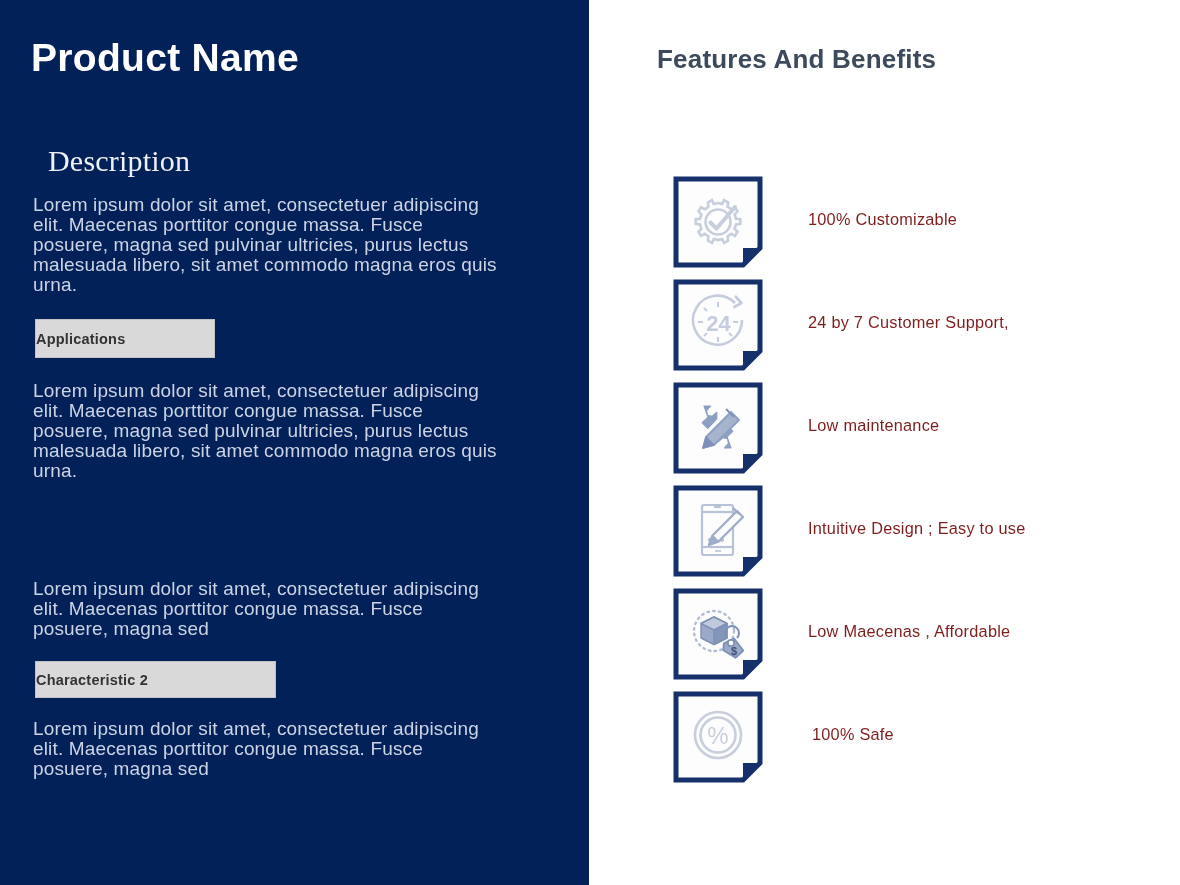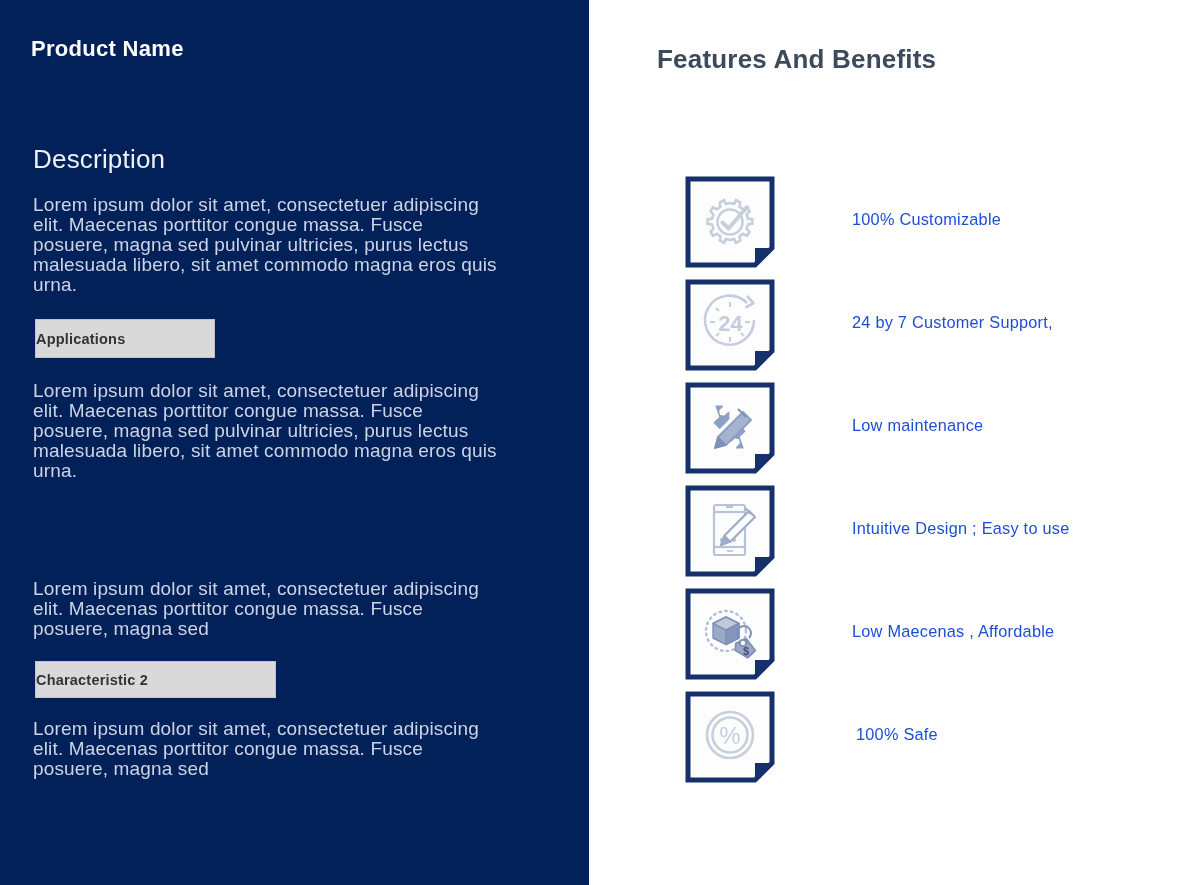--- a/index.html
+++ b/index.html
@@ -28,35 +28,36 @@
     top: 0;
     width: 589px;
     height: 885px;
     background: #032159;
     box-sizing: border-box;
   }
   .product-title {
     position: absolute;
     left: 31px;
     top: 36px;
-    font-size: 22px;
+    font-size: 39px;
     font-weight: bold;
     color: #ffffff;
     letter-spacing: 0.3px;
     white-space: nowrap;
     text-align: center;
   }
   .desc-heading {
     position: absolute;
-    left: 33px;
+    left: 48px;
     top: 144px;
-    font-size: 26px;
+    font-size: 30px;
     font-weight: 300;
     color: #eef1f7;
     letter-spacing: 0.2px;
+    font-family: Liberation Serif, serif;
   }
   .body-text {
     position: absolute;
     left: 33px;
     width: 470px;
     font-size: 19px;
     line-height: 20px;
     color: #ccd4e4;
     letter-spacing: 0.15px;
   }
@@ -121,40 +122,39 @@
     left: 0;
     top: 176px;
     width: 591px;
   }
   .feature-row {
     position: relative;
     height: 103px;
   }
   .icon-card {
     position: absolute;
-    left: 96px;
+    left: 84px;
     top: 0;
     width: 90px;
     height: 68px;
     text-align: right;
   }
   .icon-card svg {
     display: block;
     width: 90px;
     height: 92px;
   }
   .feature-label {
     position: absolute;
     left: 219px;
     top: 34px;
     font-size: 16.3px;
-    color: #1d4ed8;
+    color: #7f1d1d;
     letter-spacing: 0.25px;
     white-space: nowrap;
-    margin-left: 44px;
   }
   .feature-row.indented .feature-label {
     left: 223px;
   }
 </style>
 </head>
 <body>
 
 <div class="page">
 

